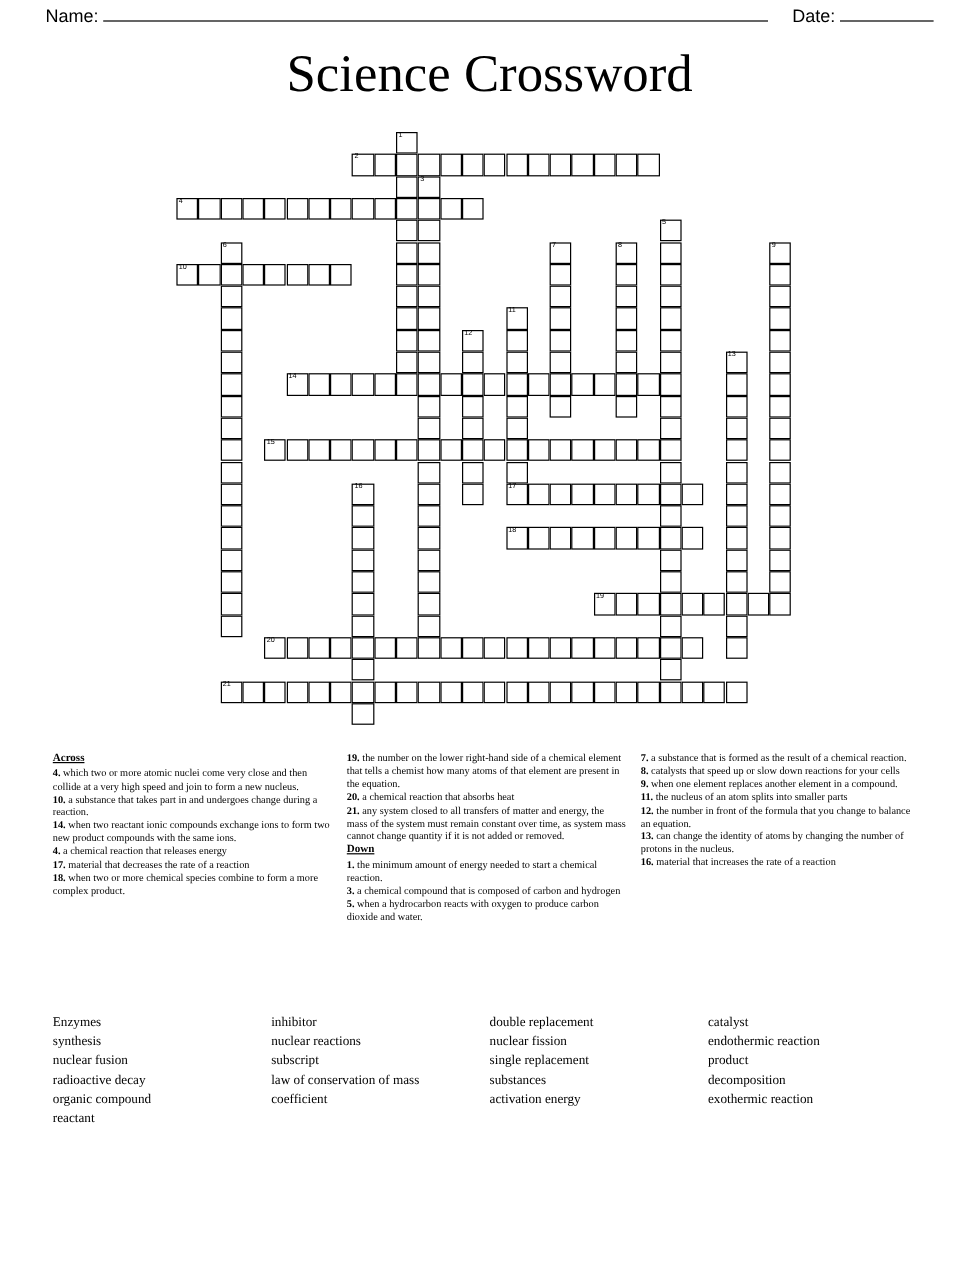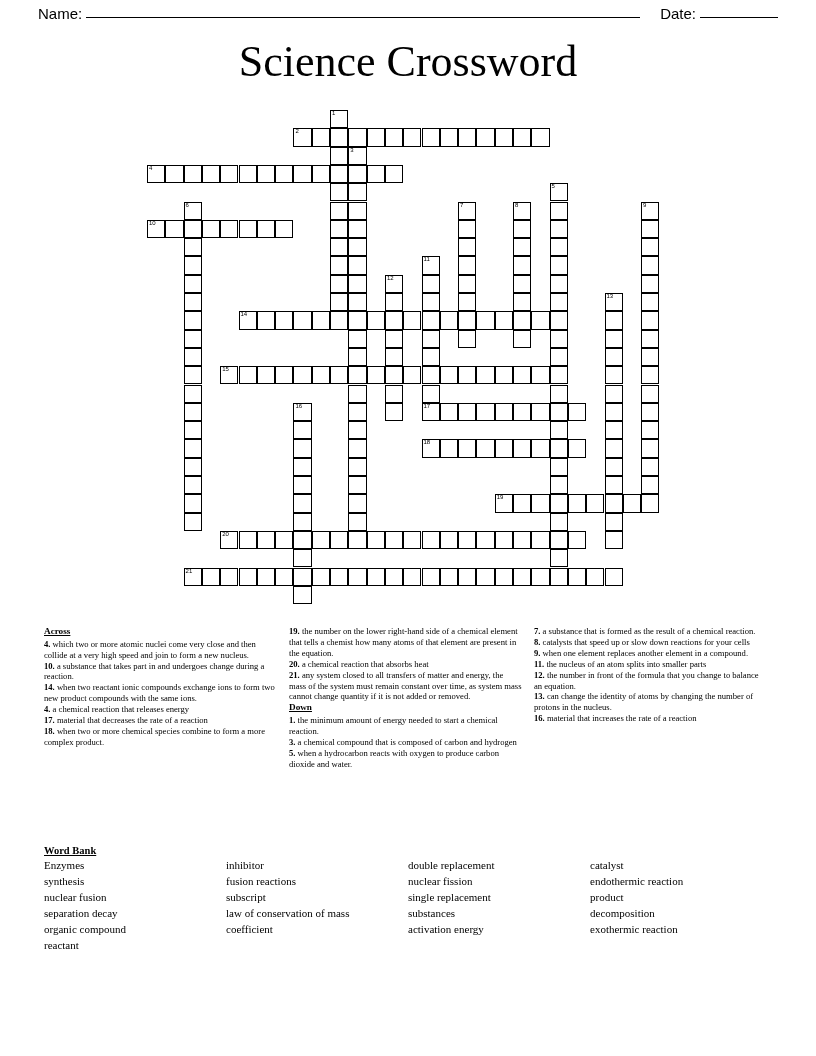--- a/index.html
+++ b/index.html
@@ -488,33 +488,32 @@
       <span class="clue"><b>8.</b> catalysts that speed up or slow down reactions for your cells</span>
       <span class="clue"><b>9.</b> when one element replaces another element in a compound.</span>
       <span class="clue"><b>11.</b> the nucleus of an atom splits into smaller parts</span>
       <span class="clue"><b>12.</b> the number in front of the formula that you change to balance an equation.</span>
       <span class="clue"><b>13.</b> can change the identity of atoms by changing the number of protons in the nucleus.</span>
       <span class="clue"><b>16.</b> material that increases the rate of a reaction</span>
     </div>
 </div>
 
 <div class="wordbank">
-  <span class="wb-head">Word Bank</span>
   <div class="wb-cols">
       <div class="wb-col">
         <span class="wb-item">Enzymes</span>
         <span class="wb-item">synthesis</span>
         <span class="wb-item">nuclear fusion</span>
-        <span class="wb-item">separation decay</span>
+        <span class="wb-item">radioactive decay</span>
         <span class="wb-item">organic compound</span>
         <span class="wb-item">reactant</span>
       </div>
       <div class="wb-col">
         <span class="wb-item">inhibitor</span>
-        <span class="wb-item">fusion reactions</span>
+        <span class="wb-item">nuclear reactions</span>
         <span class="wb-item">subscript</span>
         <span class="wb-item">law of conservation of mass</span>
         <span class="wb-item">coefficient</span>
       </div>
       <div class="wb-col">
         <span class="wb-item">double replacement</span>
         <span class="wb-item">nuclear fission</span>
         <span class="wb-item">single replacement</span>
         <span class="wb-item">substances</span>
         <span class="wb-item">activation energy</span>

